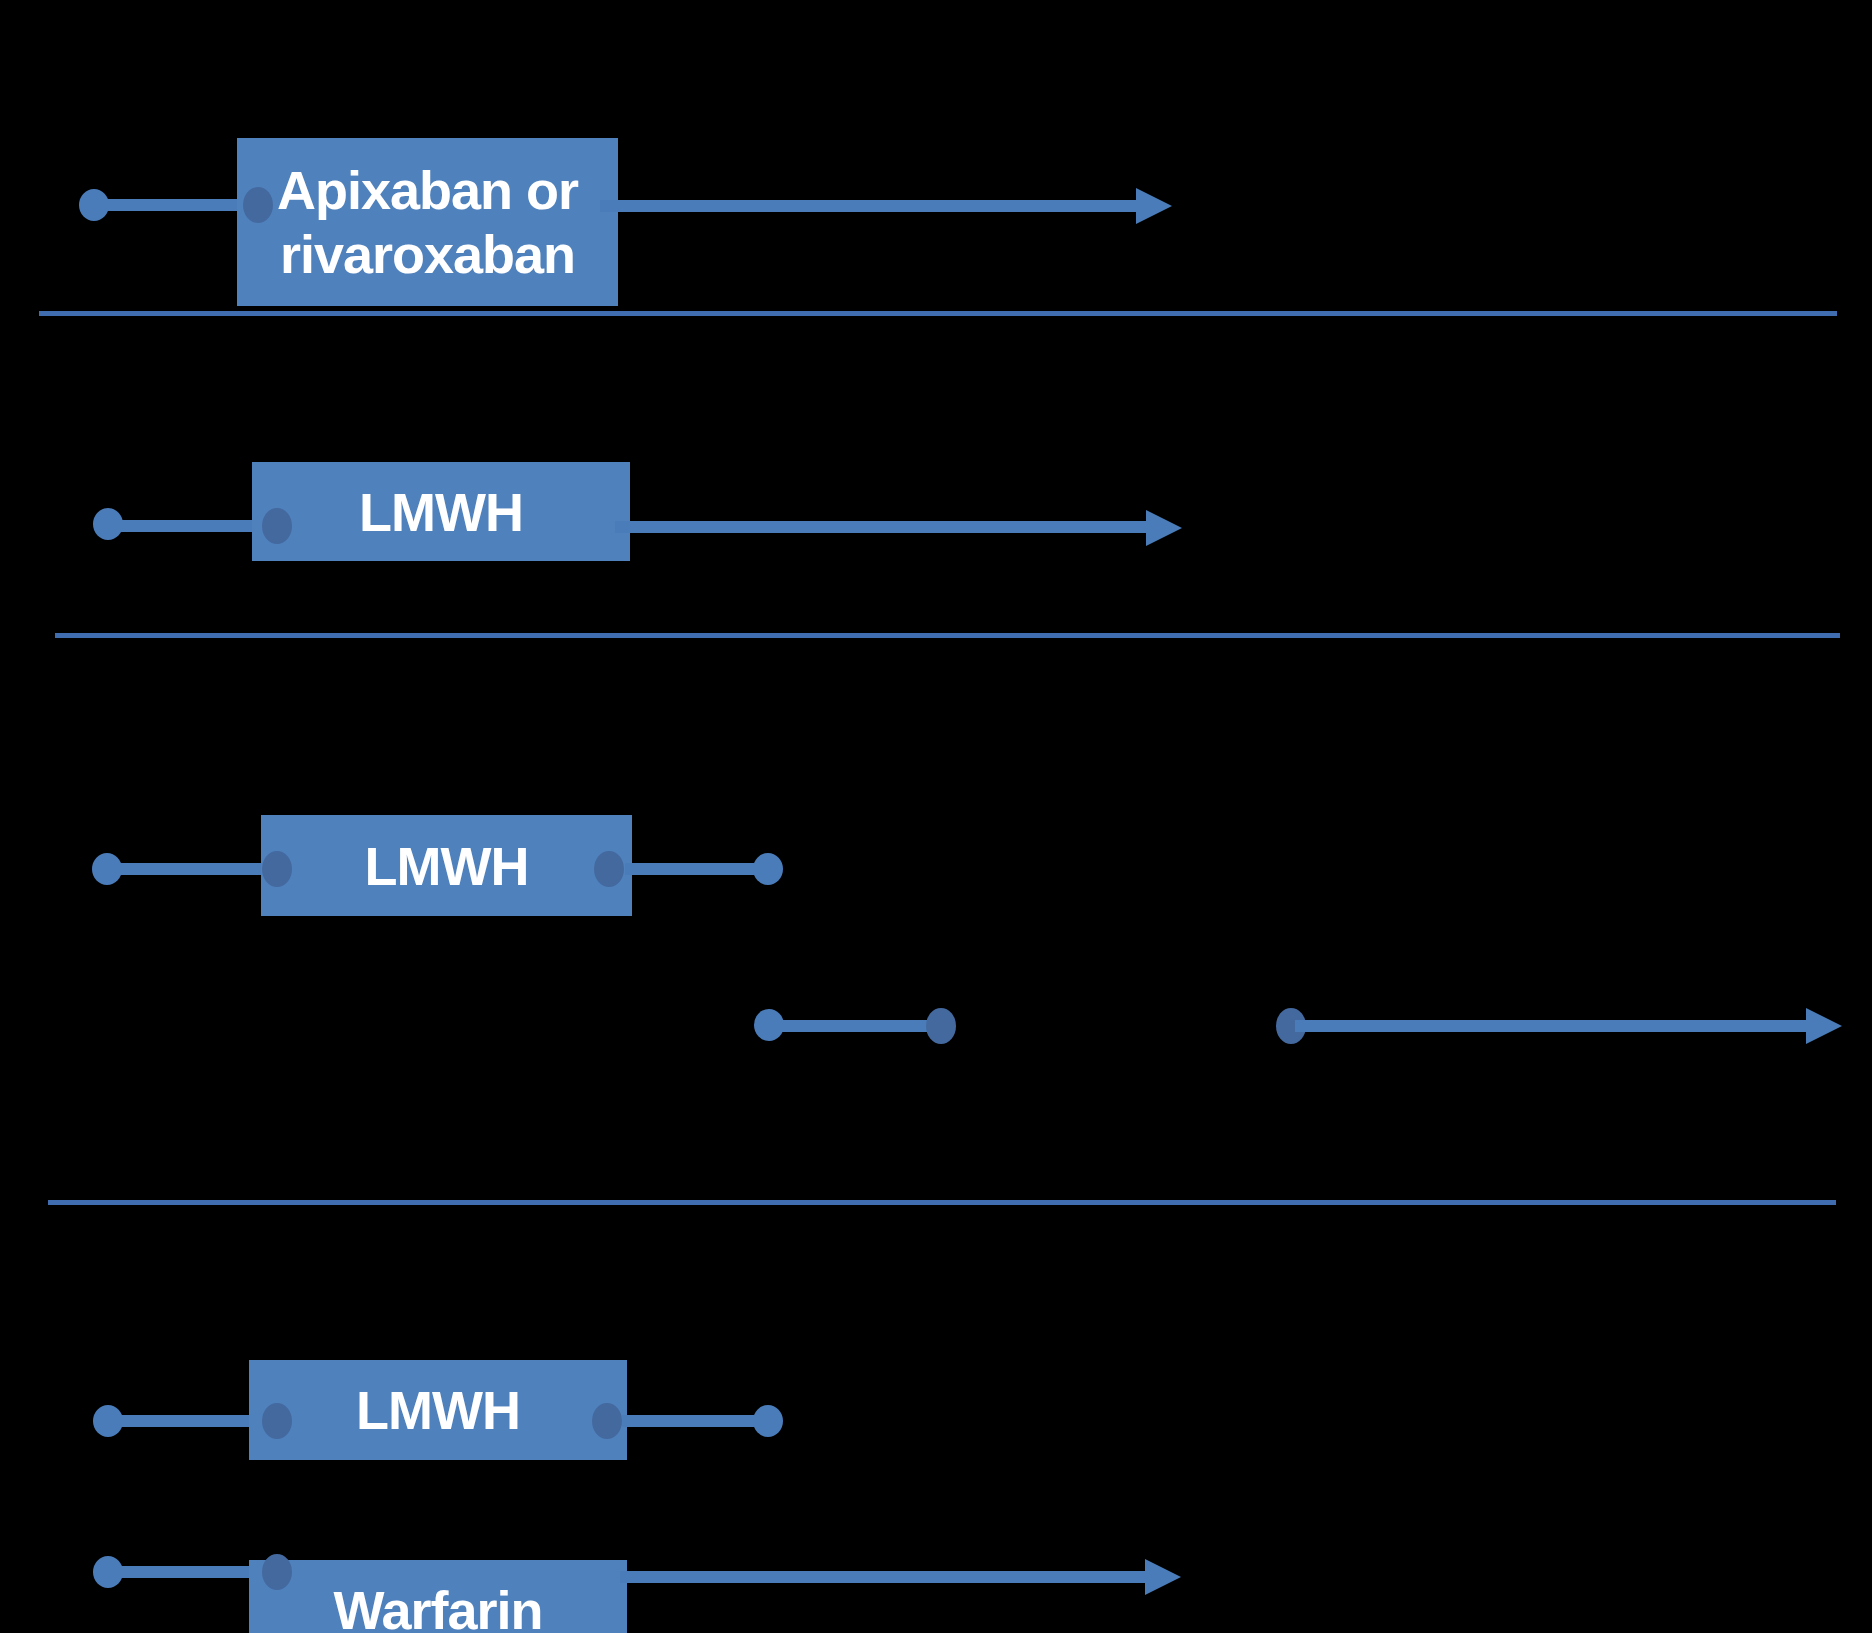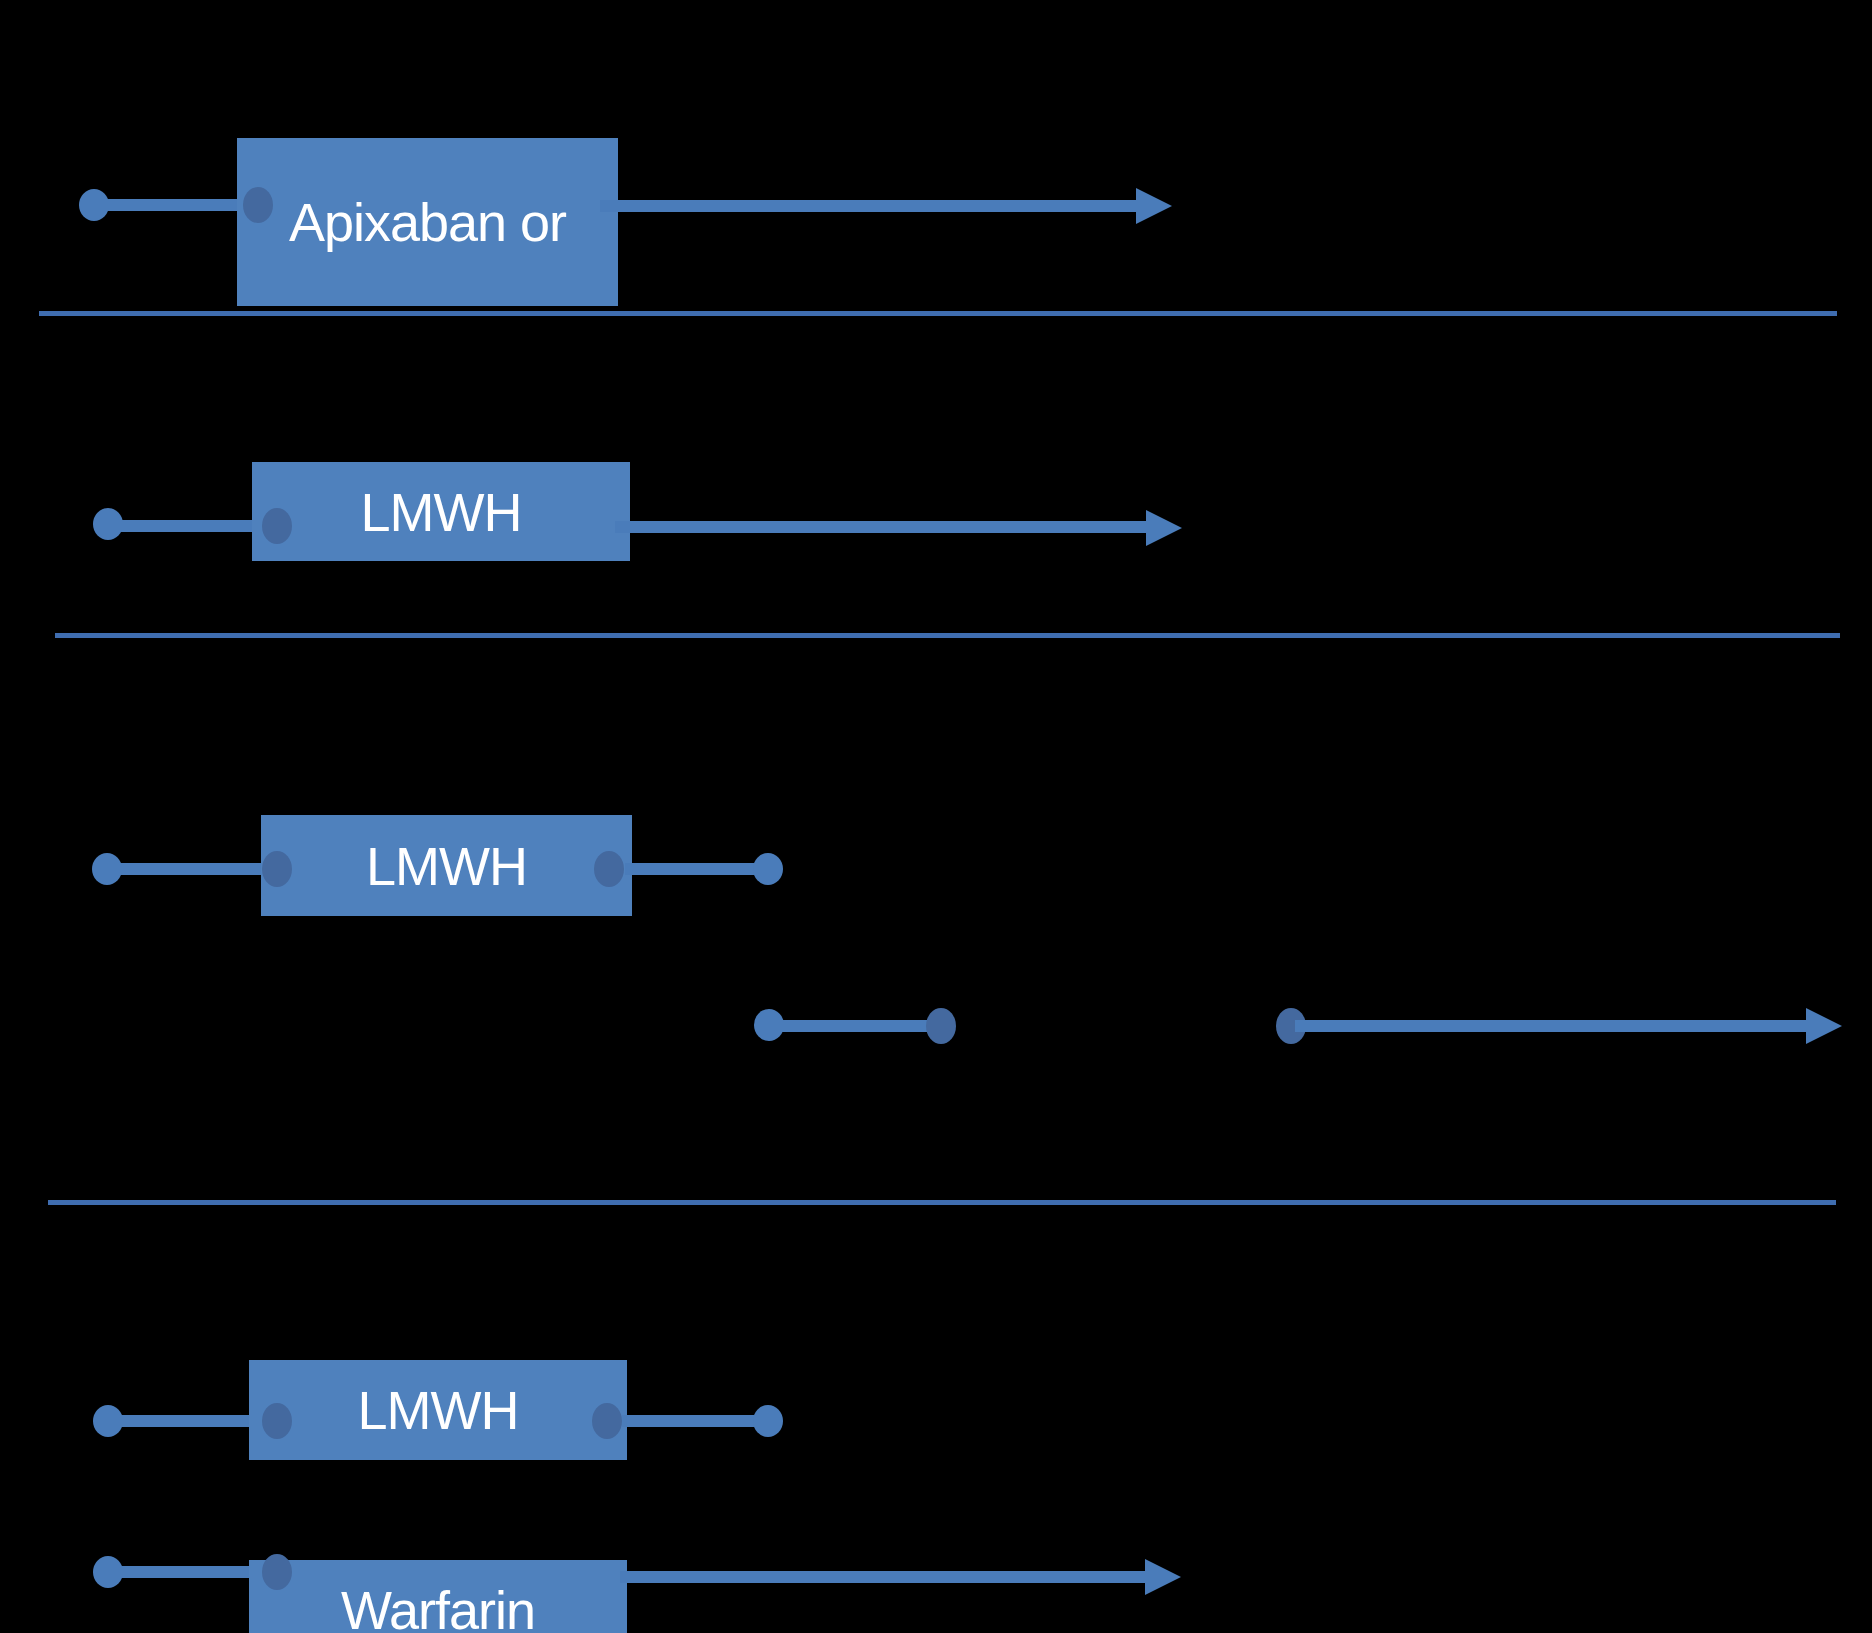--- a/index.html
+++ b/index.html
@@ -12,21 +12,21 @@
   }
   .box{
     position:absolute;
     background:#4f81bd;
     color:#ffffff;
     display:flex;
     flex-direction:column;
     align-items:center;
     justify-content:center;
     text-align:center;
-    font-weight:normal;
+    font-weight:bold;
     font-size:54px;
     line-height:64px;
     letter-spacing:-1px;
   }
   .hline{
     position:absolute;
     height:12px;
     background:#4a7cba;
   }
   .dot{
@@ -57,20 +57,21 @@
 </style>
 </head>
 <body>
 
 <div class="canvas">
 
   <div class="dot" style="left:79px;top:189px;"></div>
   <div class="hline" style="left:90px;top:199px;width:160px;"></div>
   <div class="box" style="left:237px;top:138px;width:381px;height:168px;">
     <span class="label-line">Apixaban or</span>
+    <span class="label-line">rivaroxaban</span>
   </div>
   <div class="edge-dot" style="left:243px;top:187px;"></div>
   <div class="hline" style="left:600px;top:200px;width:538px;"></div>
   <div class="arrowhead" style="left:1136px;top:188px;"></div>
 
   <div class="divider" style="left:39px;top:311px;width:1798px;"></div>
 
   <div class="dot" style="left:93px;top:508px;"></div>
   <div class="hline" style="left:104px;top:520px;width:162px;"></div>
   <div class="box" style="left:252px;top:462px;width:378px;height:99px;">

